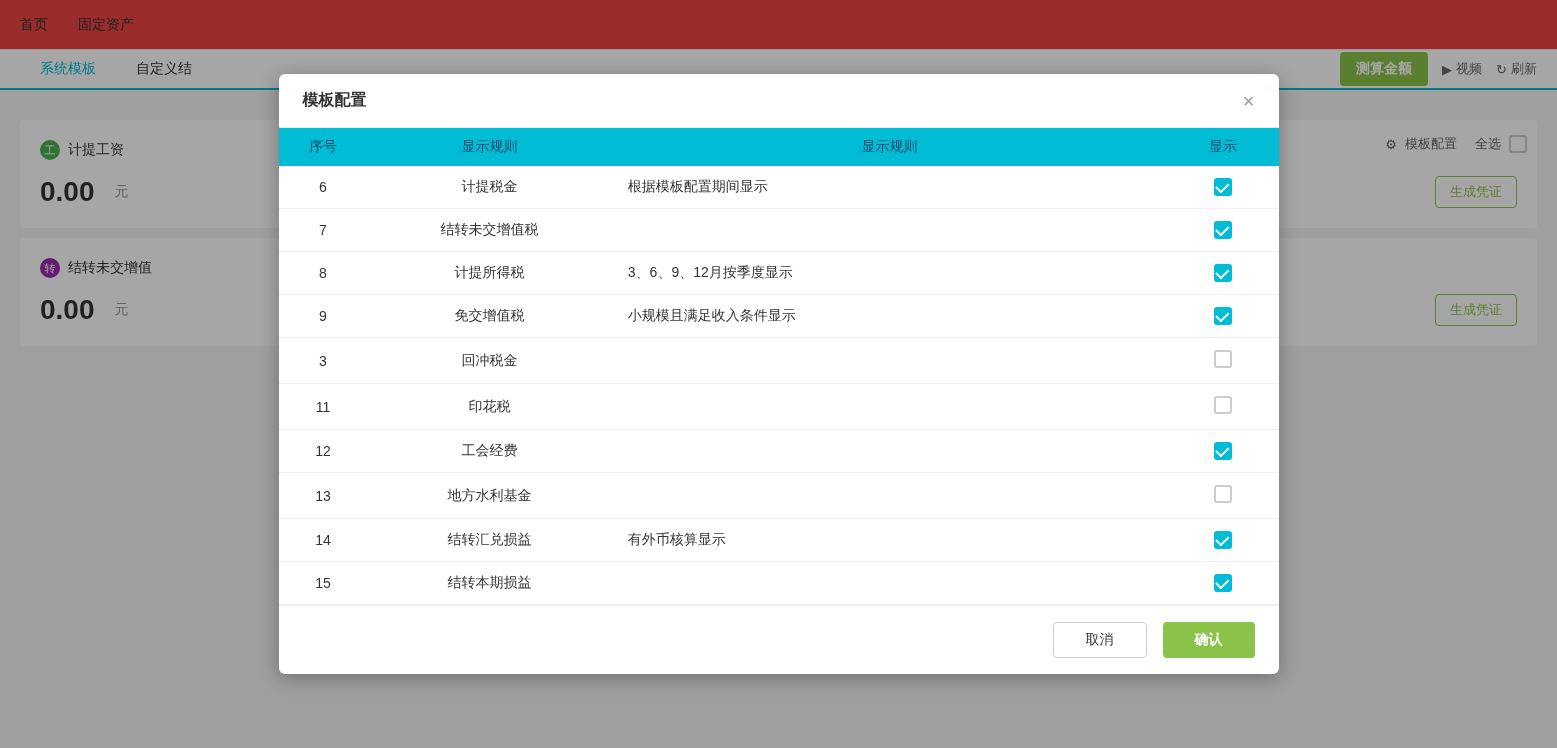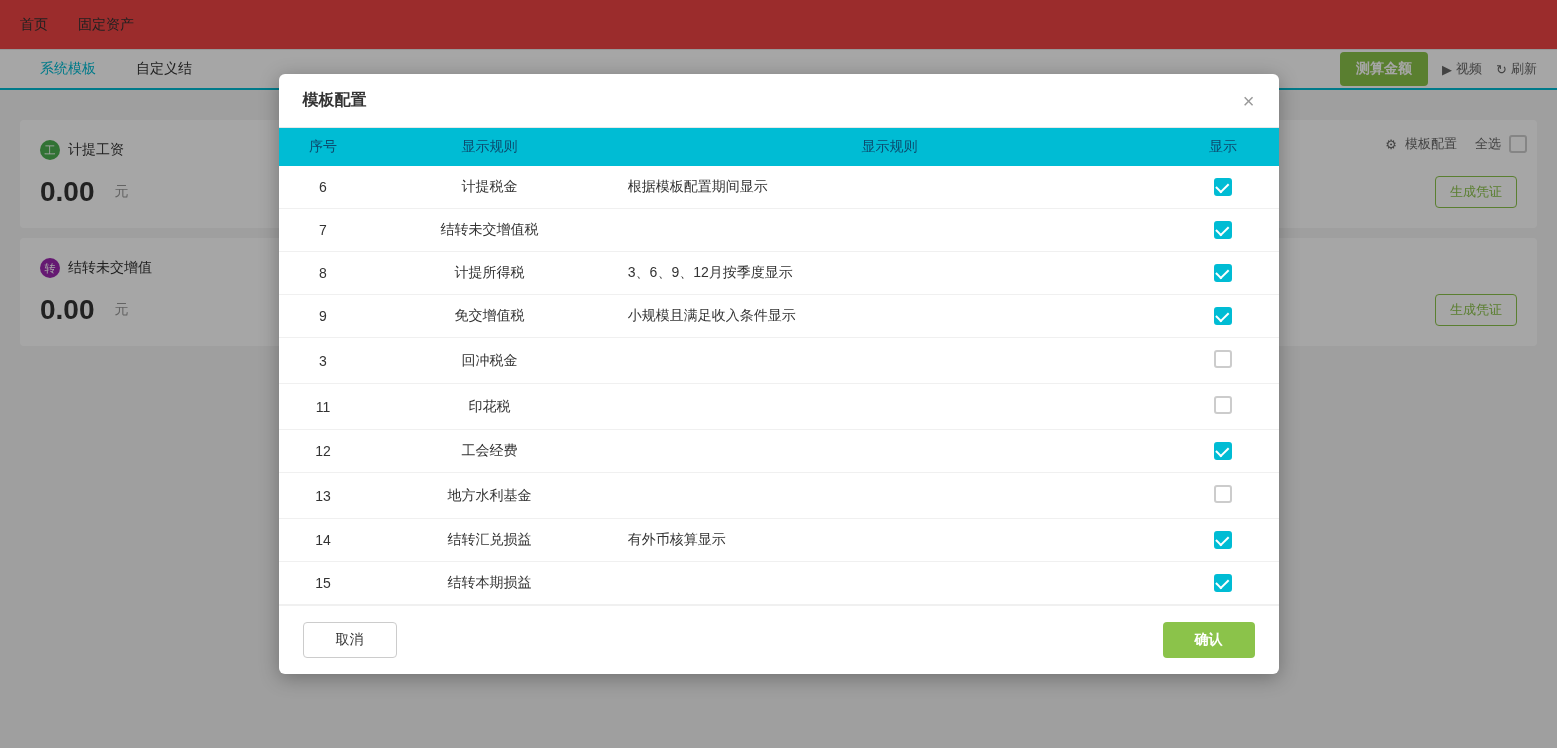--- a/index.html
+++ b/index.html
@@ -229,21 +229,21 @@
       width: 6px;
     }
     .table-scroll::-webkit-scrollbar-thumb {
       background: #ccc;
       border-radius: 3px;
     }
 
     
     .modal-footer {
       display: flex;
-      justify-content: space-between;
+      justify-content: flex-end;
       gap: 16px;
       padding: 16px 24px;
       border-top: 1px solid #f0f0f0;
     }
     .btn-cancel {
       padding: 8px 32px;
       border: 1px solid #ccc;
       background: #fff;
       border-radius: 4px;
       cursor: pointer;

